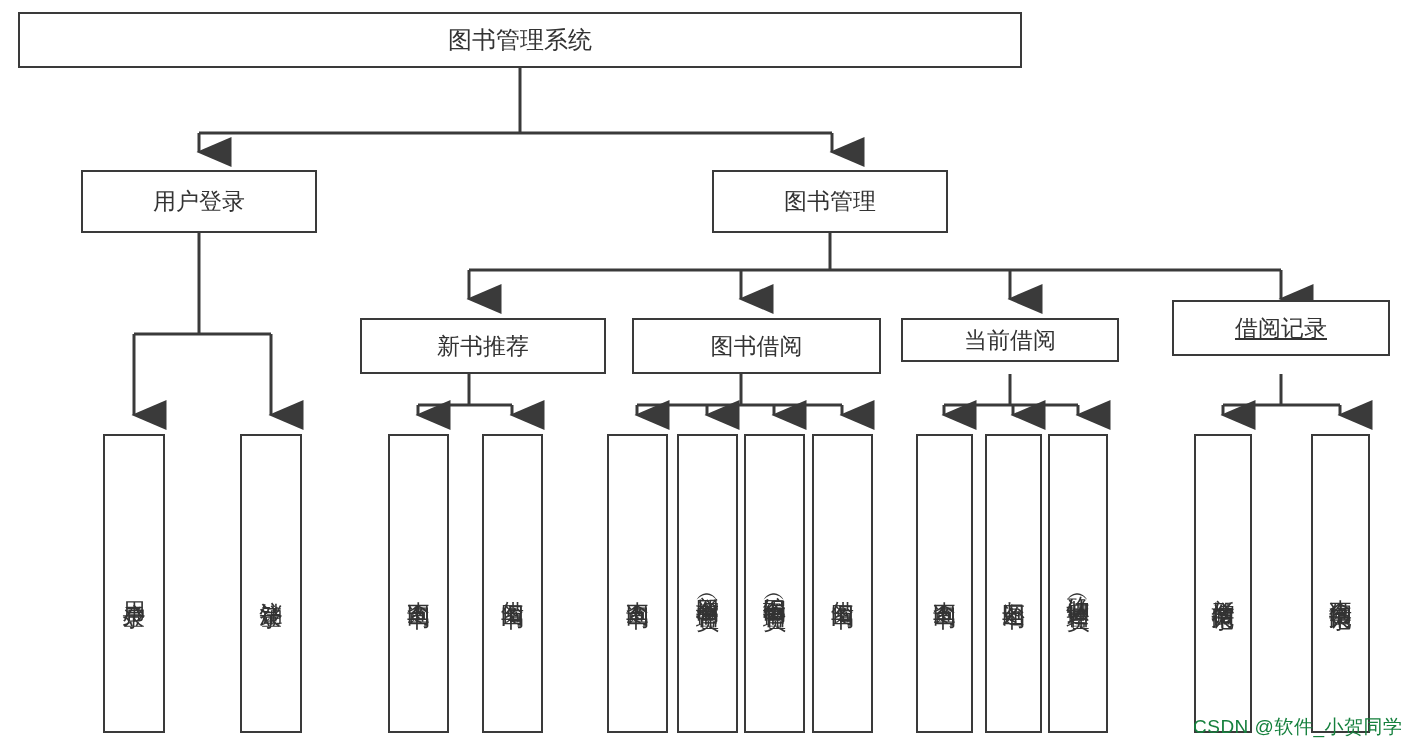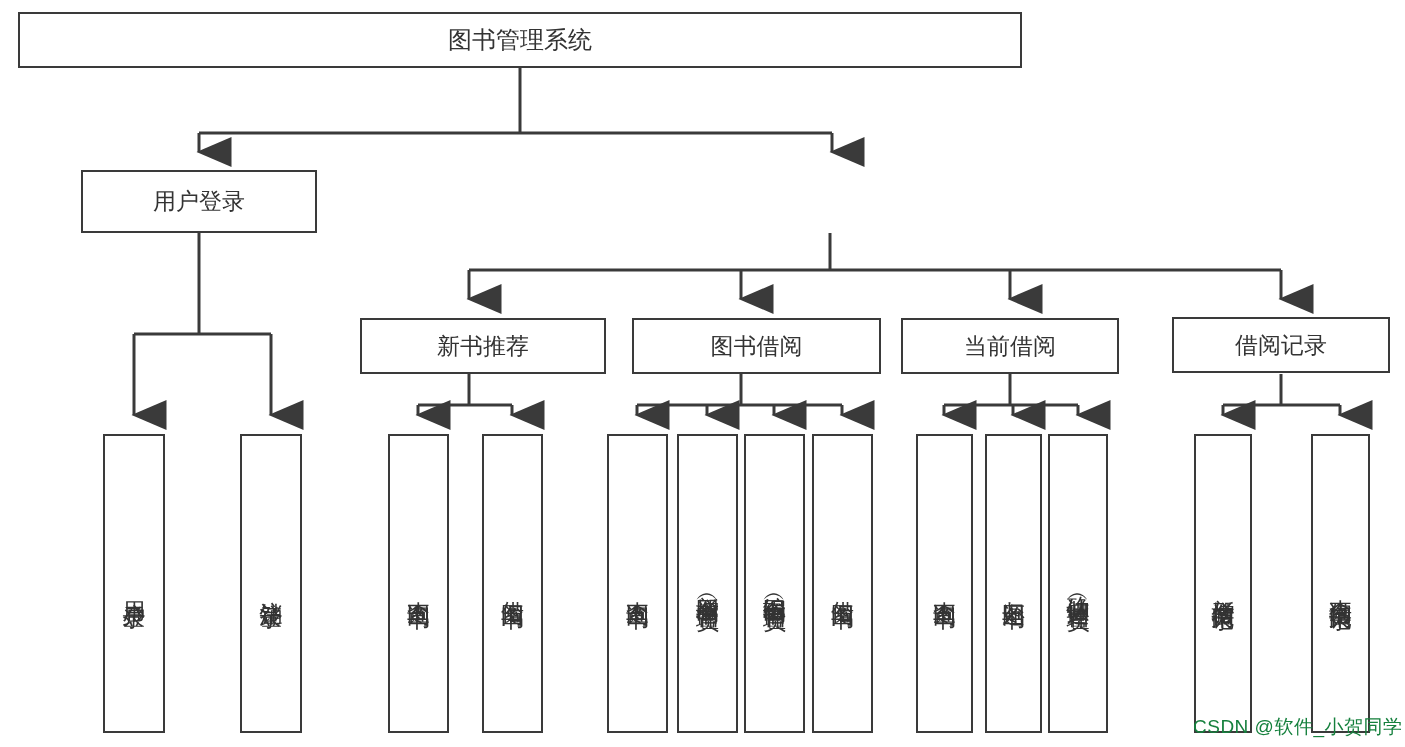--- a/index.html
+++ b/index.html
@@ -129,25 +129,26 @@
       <path d="M 1281 374 L 1281 405"></path>
       <path d="M 1223 405 L 1340 405"></path>
       <path d="M 1223 405 L 1223 415" marker-end="url(#arrowdown)"></path>
       <path d="M 1340 405 L 1340 415" marker-end="url(#arrowdown)"></path>
     </g>
   </svg>
 
   <div class="node root" style="left: 18px; top: 12px; width: 1004px; height: 56px;">图书管理系统</div>
 
   <div class="node lvl2" style="left: 81px; top: 170px; width: 236px; height: 63px;">用户登录</div>
+  <div class="node lvl2" style="left: 712px; top: 170px; width: 236px; height: 63px;">图书管理</div>
 
   <div class="node lvl3" style="left: 360px; top: 318px; width: 246px; height: 56px;">新书推荐</div>
   <div class="node lvl3" style="left: 632px; top: 318px; width: 249px; height: 56px;">图书借阅</div>
-  <div class="node lvl3" style="left: 901px; top: 318px; width: 218px; height: 56px;">当前借阅</div>
-  <div class="node lvl3" style="left: 1172px; top: 317px; width: 218px; height: 56px;">借阅记录</div>
+  <div class="node lvl3" style="left: 901px; top: 318px; width: 218px; height: 44px;">当前借阅</div>
+  <div class="node lvl3" style="left: 1172px; top: 300px; width: 218px; height: 56px; text-decoration: underline;">借阅记录</div>
 
   <div class="node leaf" style="left: 103px; top: 434px; width: 62px; height: 299px;">用户登录</div>
   <div class="node leaf" style="left: 240px; top: 434px; width: 62px; height: 299px;">注销登录</div>
   <div class="node leaf" style="left: 388px; top: 434px; width: 61px; height: 299px;">查询图书</div>
   <div class="node leaf" style="left: 482px; top: 434px; width: 61px; height: 299px;">借阅图书</div>
   <div class="node leaf" style="left: 607px; top: 434px; width: 61px; height: 299px;">查询图书</div>
   <div class="node leaf" style="left: 677px; top: 434px; width: 61px; height: 299px;">新增图书（管理员）</div>
   <div class="node leaf" style="left: 744px; top: 434px; width: 61px; height: 299px;">编辑图书（管理员）</div>
   <div class="node leaf" style="left: 812px; top: 434px; width: 61px; height: 299px;">借阅图书</div>
   <div class="node leaf" style="left: 916px; top: 434px; width: 57px; height: 299px;">查询图书</div>

